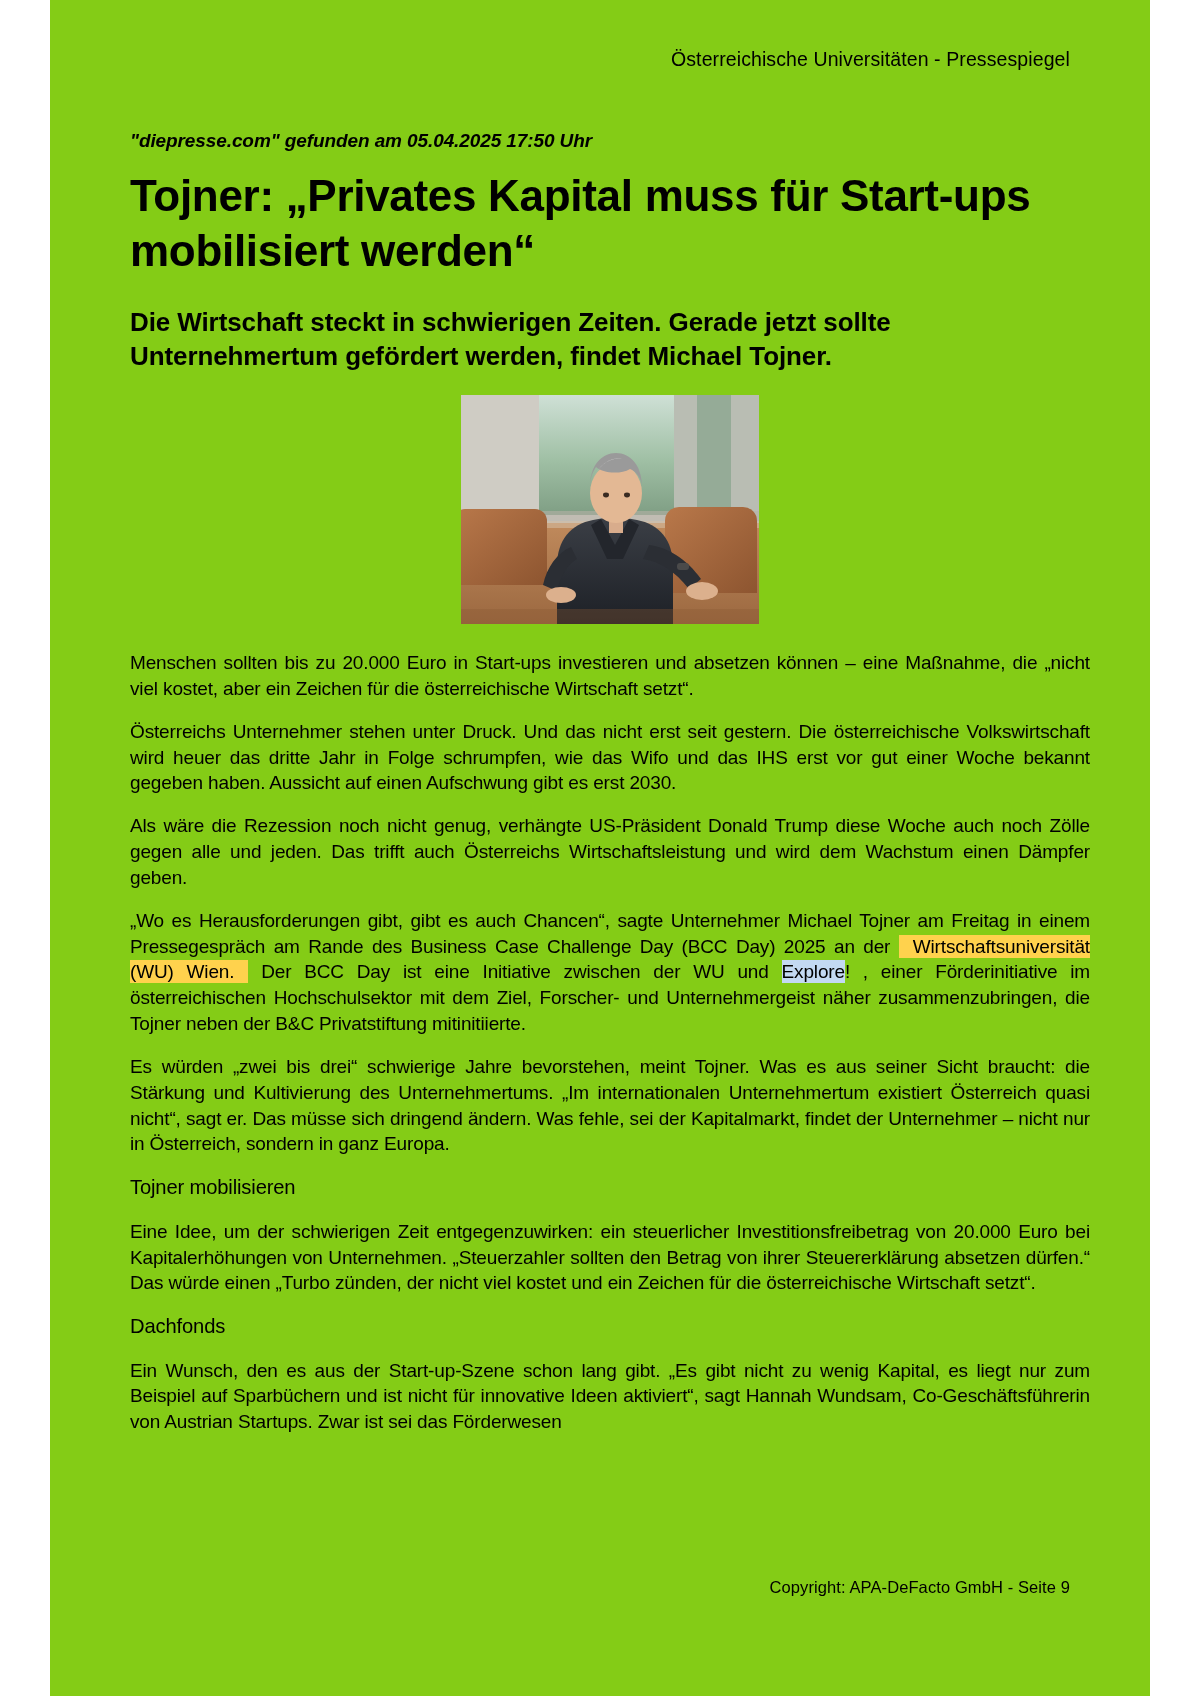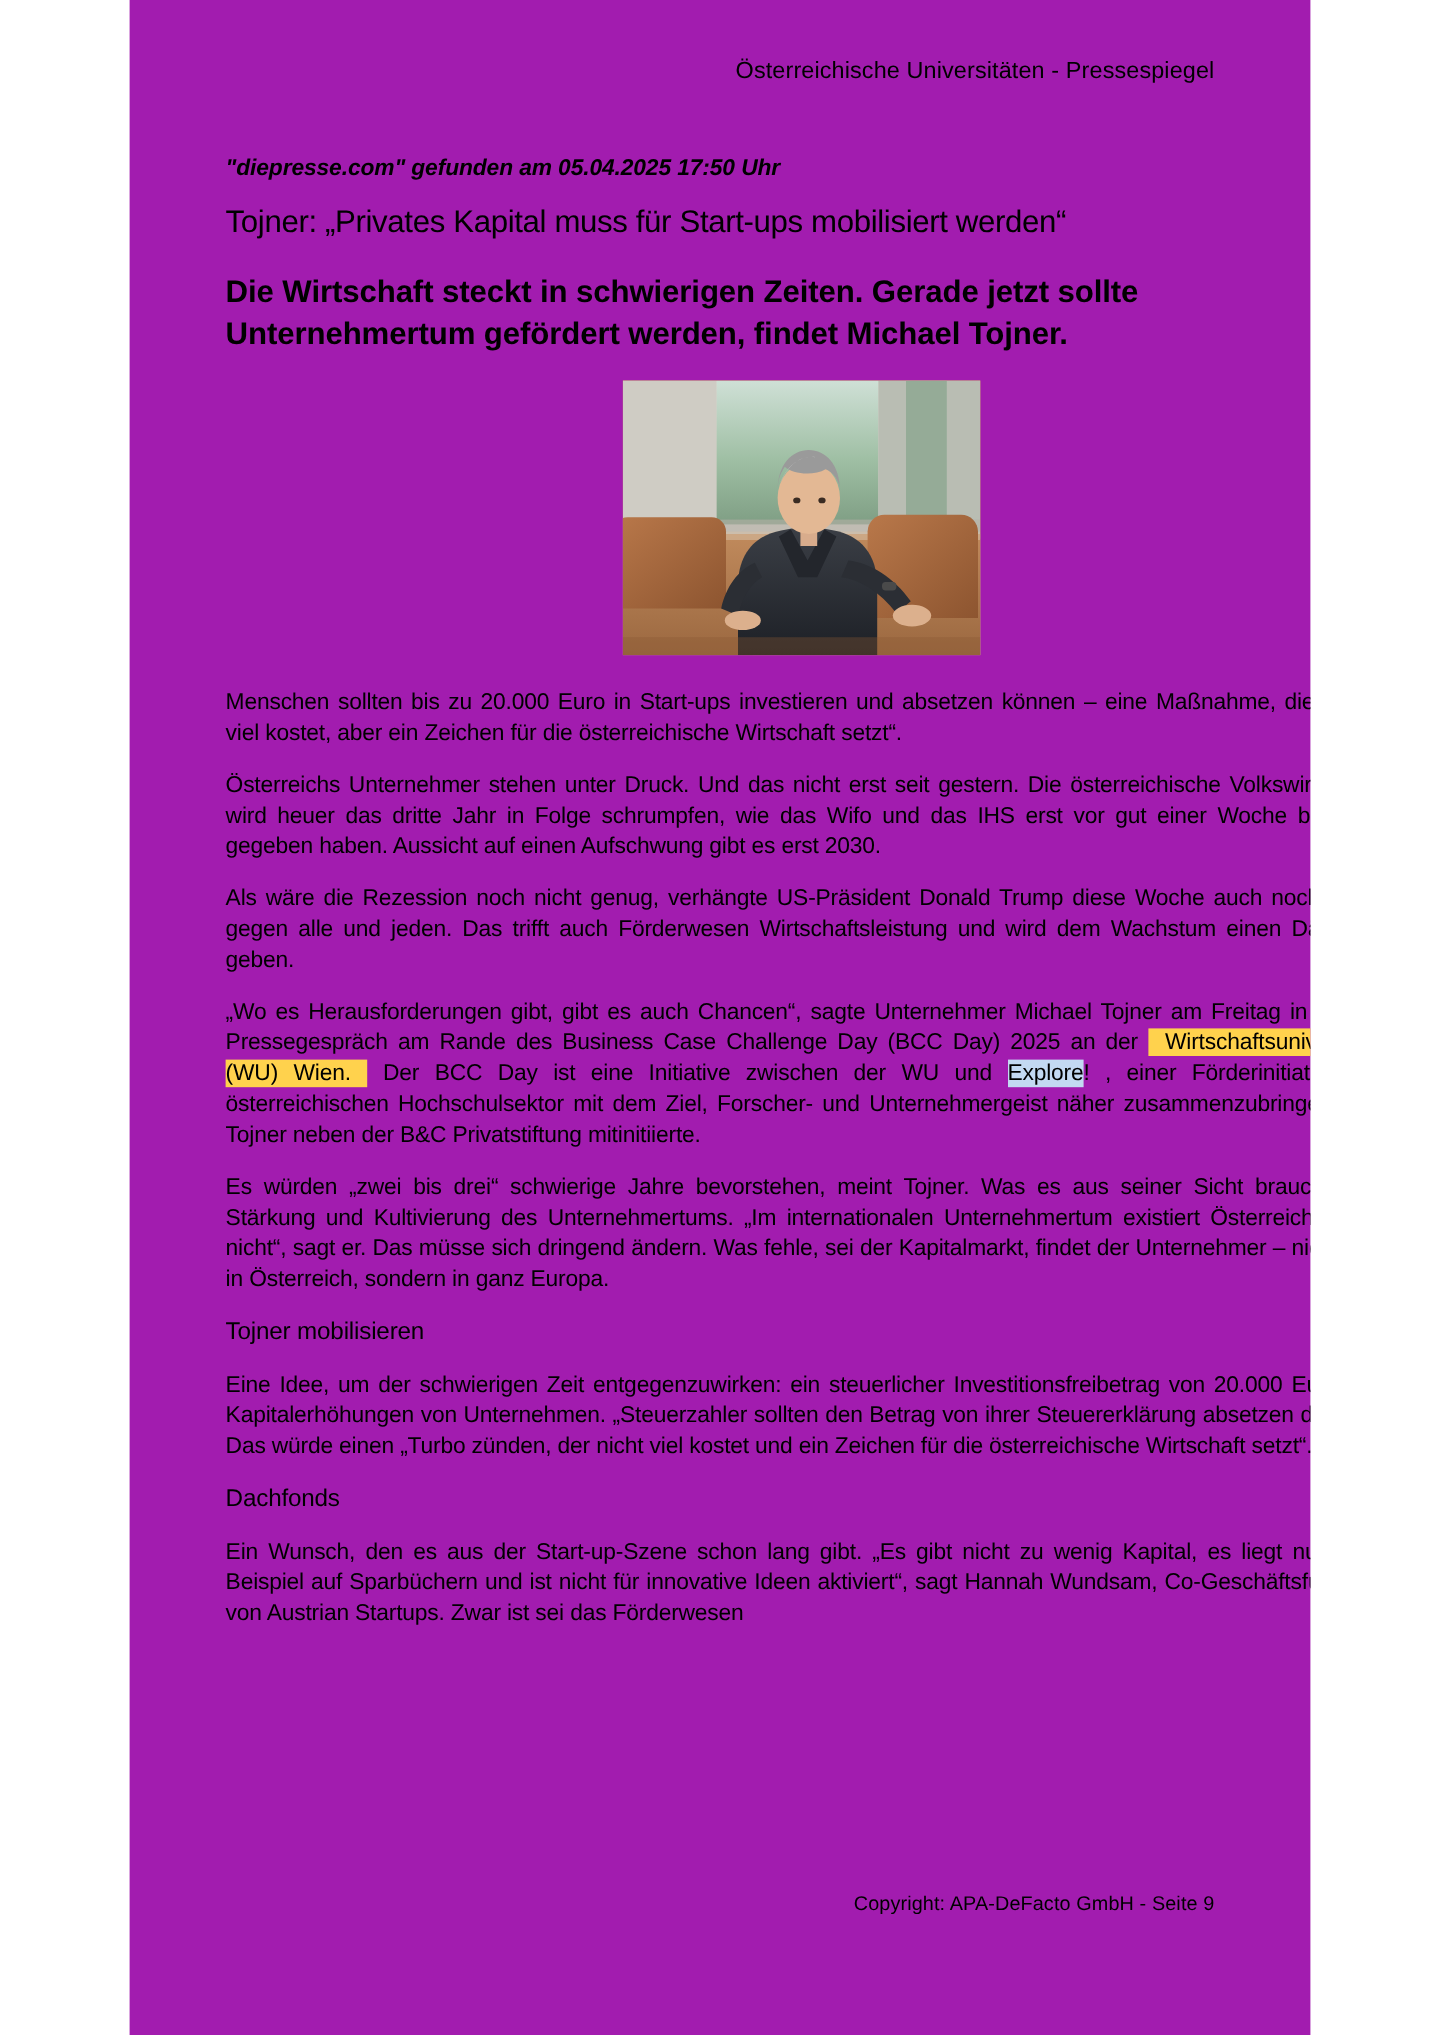--- a/index.html
+++ b/index.html
@@ -8,24 +8,24 @@
     padding: 0;
     background: #ffffff;
   }
   body {
     font-family: "Liberation Sans", sans-serif;
     color: #000000;
     -webkit-font-smoothing: antialiased;
   }
   .page {
     position: relative;
-    width: 984px;
+    width: 1100px;
     height: 1696px;
     margin: 0 auto;
-    background: #a21caf;
+    background: #84cc16;
     box-sizing: border-box;
     overflow: hidden;
   }
 
   
   .doc-header {
     position: absolute;
     top: 48px;
     left: 80px;
     right: 80px;
@@ -47,22 +47,22 @@
   .source-line {
     font-style: italic;
     font-weight: bold;
     font-size: 19px;
     line-height: 1.35;
     letter-spacing: -0.1px;
     margin: 0 0 14px 0;
   }
 
   .headline {
-    font-size: 26px;
-    font-weight: normal;
+    font-size: 44px;
+    font-weight: bold;
     line-height: 1.26;
     letter-spacing: -0.3px;
     margin: 0 0 26px 0;
     color: #000;
   }
 
   .subhead {
     font-size: 26px;
     font-weight: bold;
     line-height: 1.32;
@@ -213,21 +213,21 @@
         </svg>
       </div>
     </div>
 
     <div>
 
       <p class="para">Menschen sollten bis zu 20.000 Euro in Start-ups investieren und absetzen können – eine Maßnahme, die „nicht viel kostet, aber ein Zeichen für die österreichische Wirtschaft setzt“.</p>
 
       <p class="para">Österreichs Unternehmer stehen unter Druck. Und das nicht erst seit gestern. Die österreichische Volkswirtschaft wird heuer das dritte Jahr in Folge schrumpfen, wie das Wifo und das IHS erst vor gut einer Woche bekannt gegeben haben. Aussicht auf einen Aufschwung gibt es erst 2030.</p>
 
-      <p class="para">Als wäre die Rezession noch nicht genug, verhängte US-Präsident Donald Trump diese Woche auch noch Zölle gegen alle und jeden. Das trifft auch Förderwesen Wirtschaftsleistung und wird dem Wachstum einen Dämpfer geben.</p>
+      <p class="para">Als wäre die Rezession noch nicht genug, verhängte US-Präsident Donald Trump diese Woche auch noch Zölle gegen alle und jeden. Das trifft auch Österreichs Wirtschaftsleistung und wird dem Wachstum einen Dämpfer geben.</p>
 
       <p class="para">
         <span>„Wo es Herausforderungen gibt, gibt es auch Chancen“, sagte Unternehmer Michael Tojner am Freitag in einem Pressegespräch am Rande des Business Case Challenge Day (BCC Day) 2025 an der </span><mark class="hl-yellow">Wirtschaftsuniversität (WU) Wien.</mark><span> Der BCC Day ist eine Initiative zwischen der WU und </span><mark class="hl-blue">Explore</mark><span>! , einer Förderinitiative im österreichischen Hochschulsektor mit dem Ziel, Forscher- und Unternehmergeist näher zusammenzubringen, die Tojner neben der B&amp;C Privatstiftung mitinitiierte.</span>
       </p>
 
 
       <p class="para">Es würden „zwei bis drei“ schwierige Jahre bevorstehen, meint Tojner. Was es aus seiner Sicht braucht: die Stärkung und Kultivierung des Unternehmertums. „Im internationalen Unternehmertum existiert Österreich quasi nicht“, sagt er. Das müsse sich dringend ändern. Was fehle, sei der Kapitalmarkt, findet der Unternehmer – nicht nur in Österreich, sondern in ganz Europa.</p>
 
       <p class="section-head">Tojner mobilisieren</p>
 

